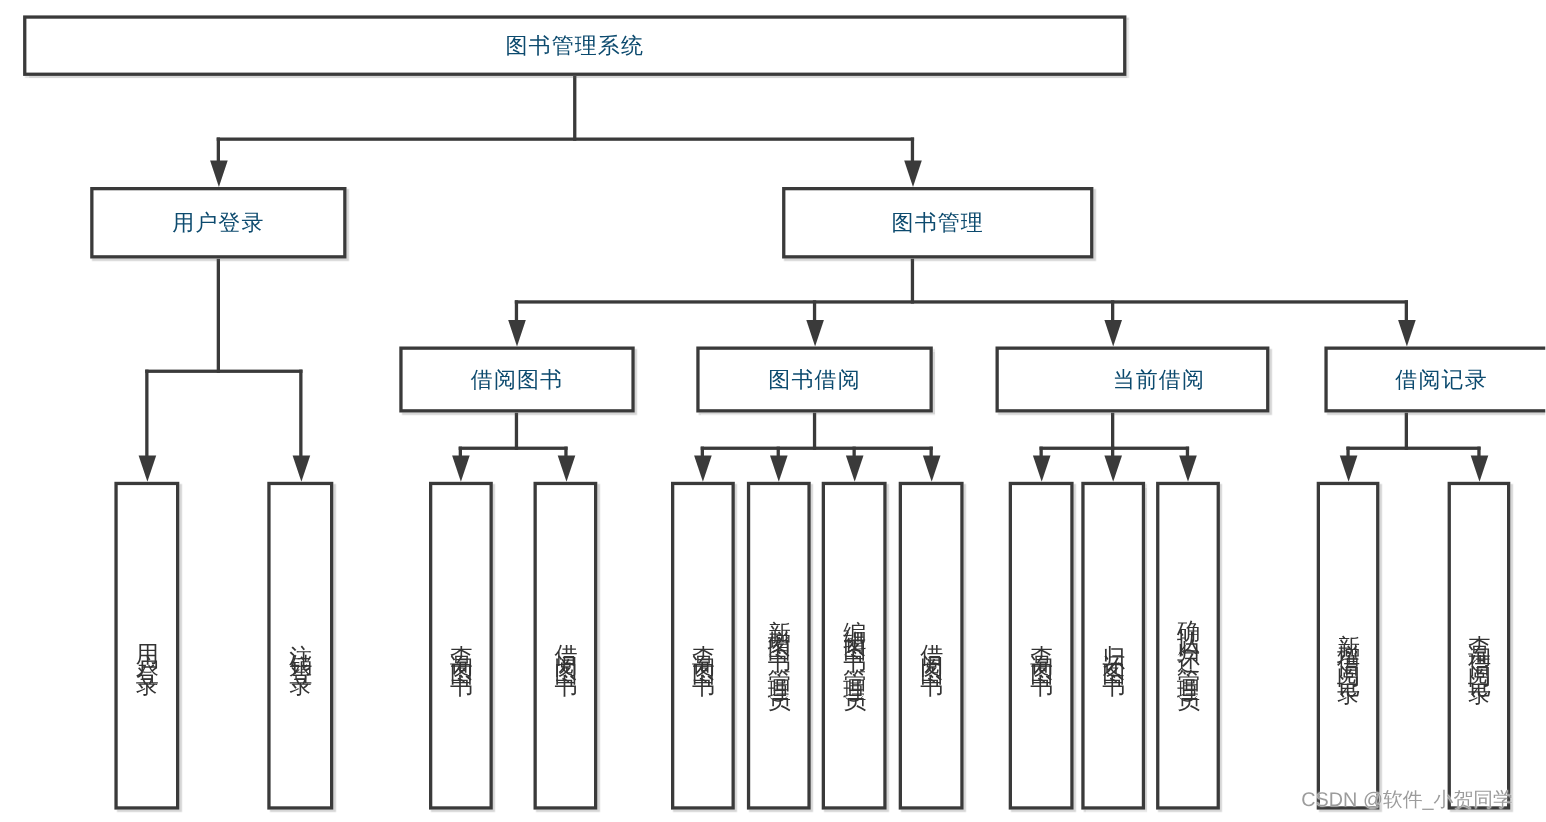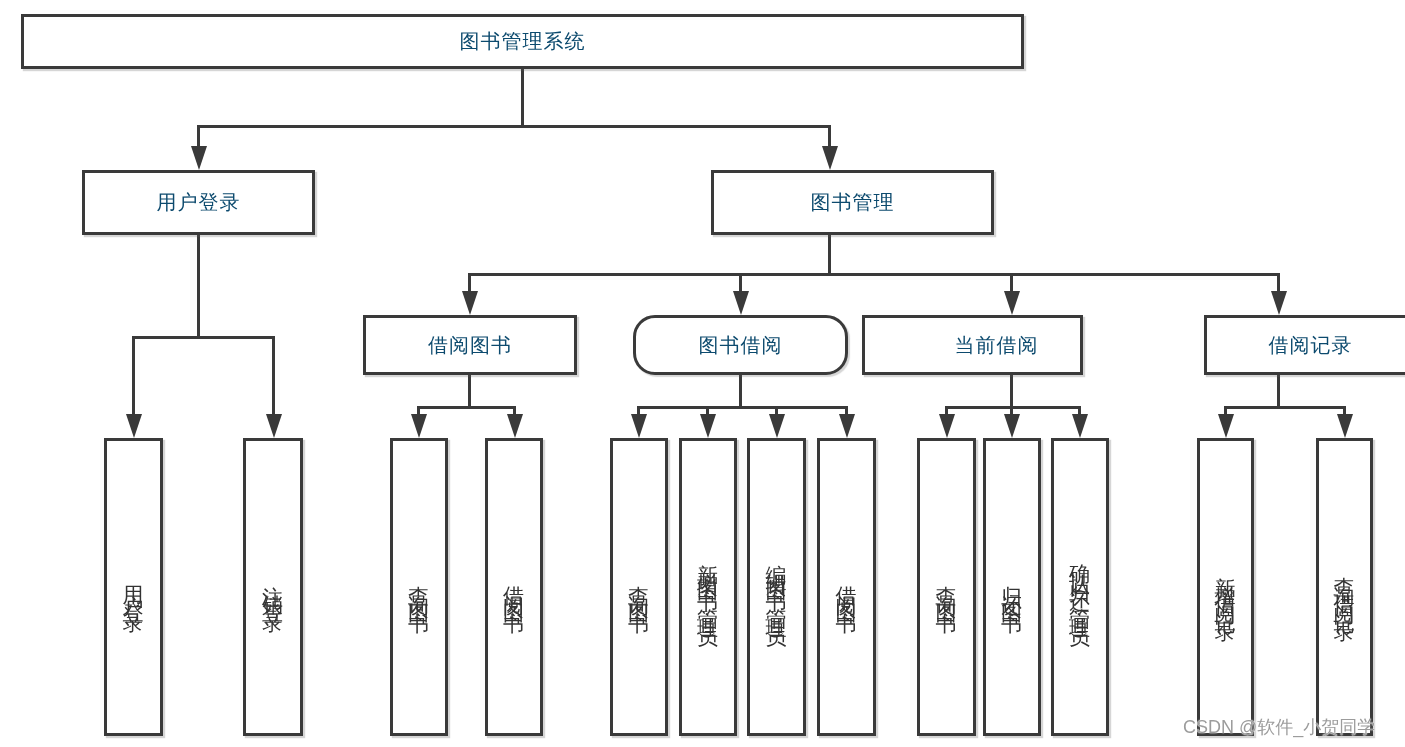--- a/index.html
+++ b/index.html
@@ -76,24 +76,24 @@
   <div class="box" style="left:82px; top:170px; width:233px; height:65px;">
     <span class="label">用户登录</span>
   </div>
   <div class="box" style="left:711px; top:170px; width:283px; height:65px;">
     <span class="label">图书管理</span>
   </div>
 
   <div class="box" style="left:363px; top:315px; width:214px; height:60px;">
     <span class="label">借阅图书</span>
   </div>
-  <div class="box" style="left:633px; top:315px; width:215px; height:60px;border-radius:22px;">
+  <div class="box" style="left:633px; top:315px; width:215px; height:60px;">
     <span class="label">图书借阅</span>
   </div>
-  <div class="box" style="left:862px; top:315px; width:221px; height:60px;padding-left:48px;">
+  <div class="box" style="left:905px; top:315px; width:249px; height:60px;padding-left:48px;">
     <span class="label">当前借阅</span>
   </div>
   <div class="box" style="left:1204px; top:315px; width:213px; height:60px;">
     <span class="label">借阅记录</span>
   </div>
 
   <div class="box leaf" style="left:104px; top:438px; width:59px; height:298px;">
     <span class="vtext">用户登录</span>
   </div>
   <div class="box leaf" style="left:243px; top:438px; width:60px; height:298px;">

